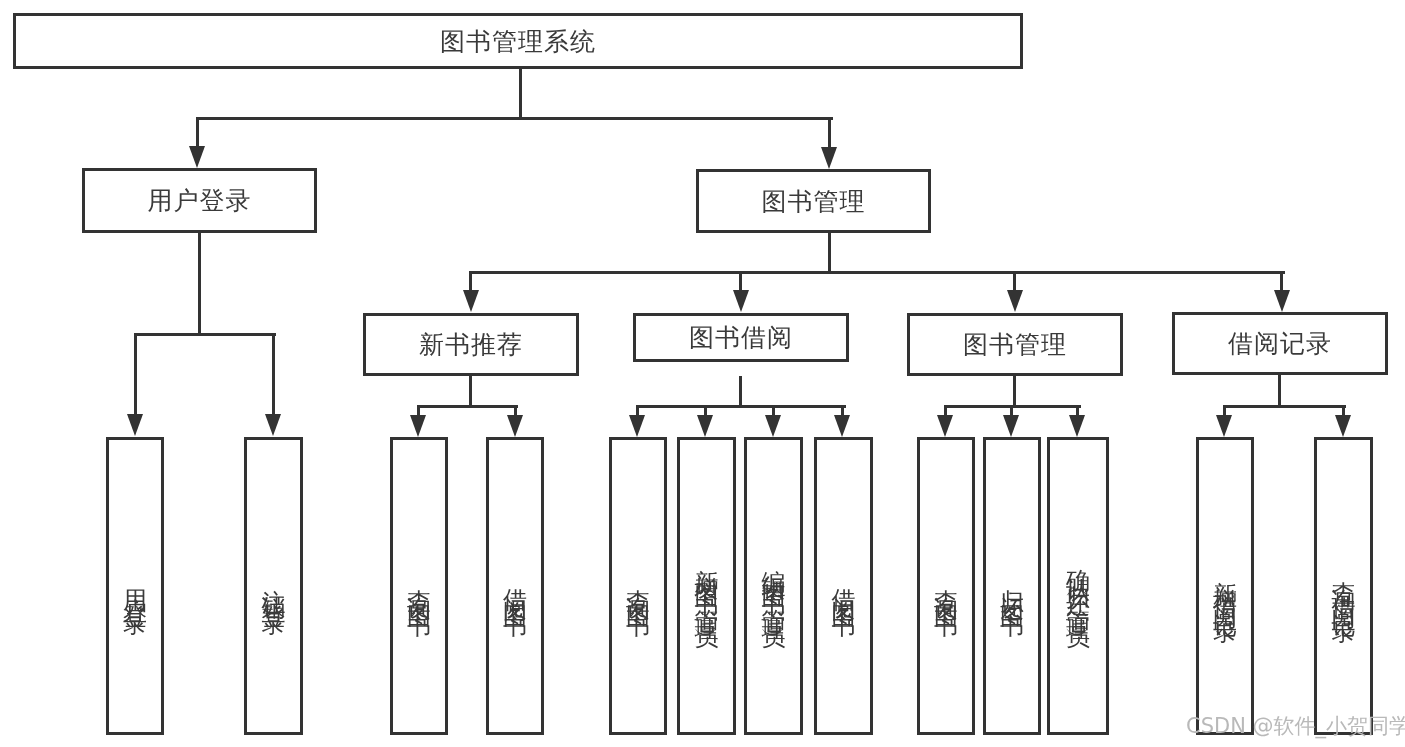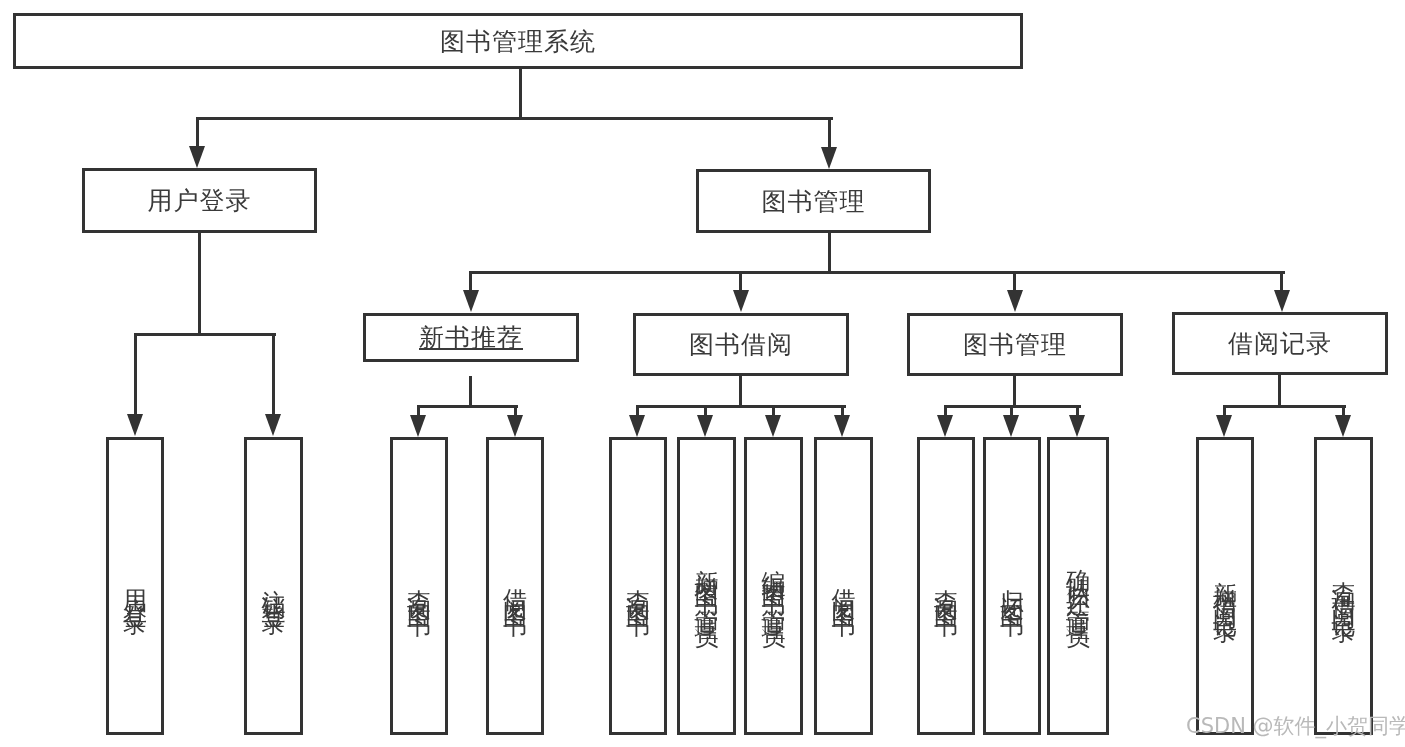--- a/index.html
+++ b/index.html
@@ -93,24 +93,24 @@
   <div class="hl" style="left:469px;top:271px;width:816px;"></div>
   <div class="vl" style="left:469px;top:271px;height:20px;"></div>
   <div class="ah" style="left:463px;top:290px;"></div>
   <div class="vl" style="left:739px;top:271px;height:20px;"></div>
   <div class="ah" style="left:733px;top:290px;"></div>
   <div class="vl" style="left:1013px;top:271px;height:20px;"></div>
   <div class="ah" style="left:1007px;top:290px;"></div>
   <div class="vl" style="left:1280px;top:271px;height:20px;"></div>
   <div class="ah" style="left:1274px;top:290px;"></div>
 
-  <div class="box" style="left:363px;top:313px;width:216px;height:49px;text-decoration:underline;">
+  <div class="box" style="left:363px;top:313px;width:216px;height:63px;">
     <span class="hlabel">新书推荐</span>
   </div>
-  <div class="box" style="left:633px;top:313px;width:216px;height:63px;">
+  <div class="box" style="left:633px;top:313px;width:216px;height:49px;">
     <span class="hlabel">图书借阅</span>
   </div>
   <div class="box" style="left:907px;top:313px;width:216px;height:63px;">
     <span class="hlabel">图书管理</span>
   </div>
   <div class="box" style="left:1172px;top:312px;width:216px;height:63px;">
     <span class="hlabel">借阅记录</span>
   </div>
 
   <div class="vl" style="left:469px;top:376px;height:31px;"></div>

